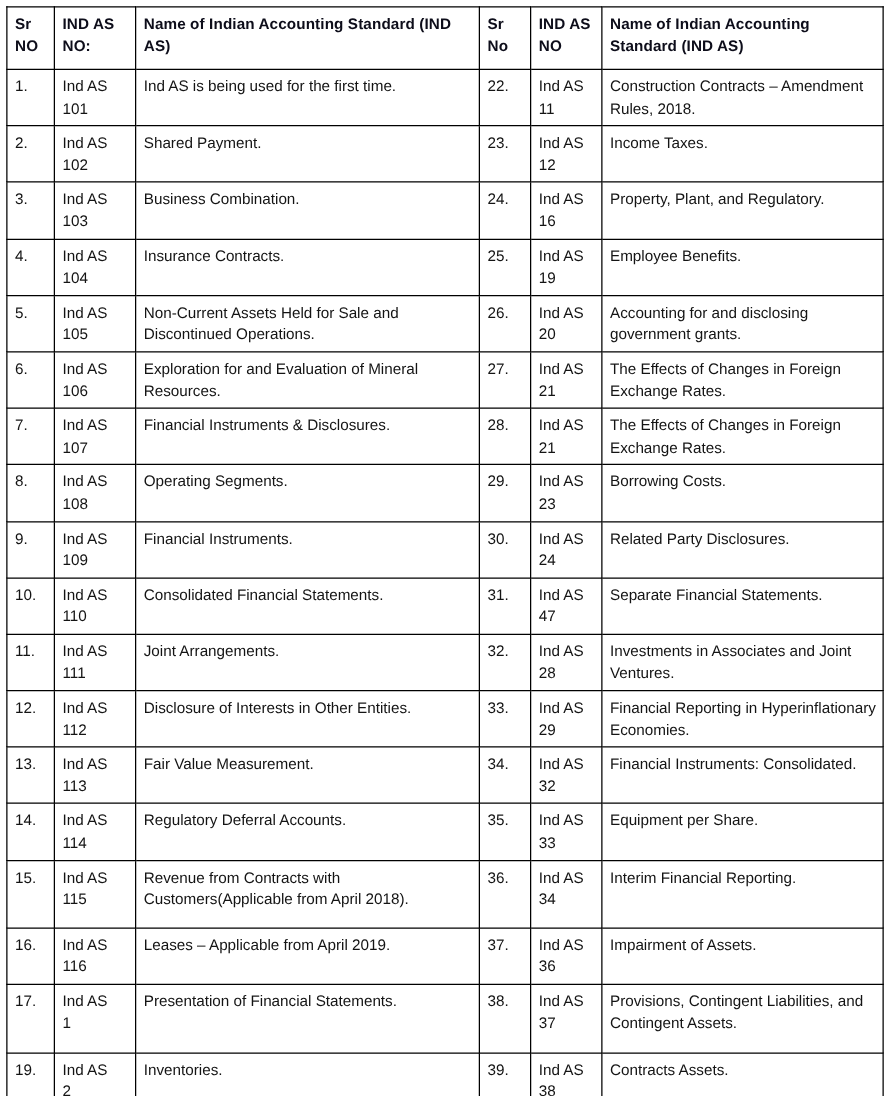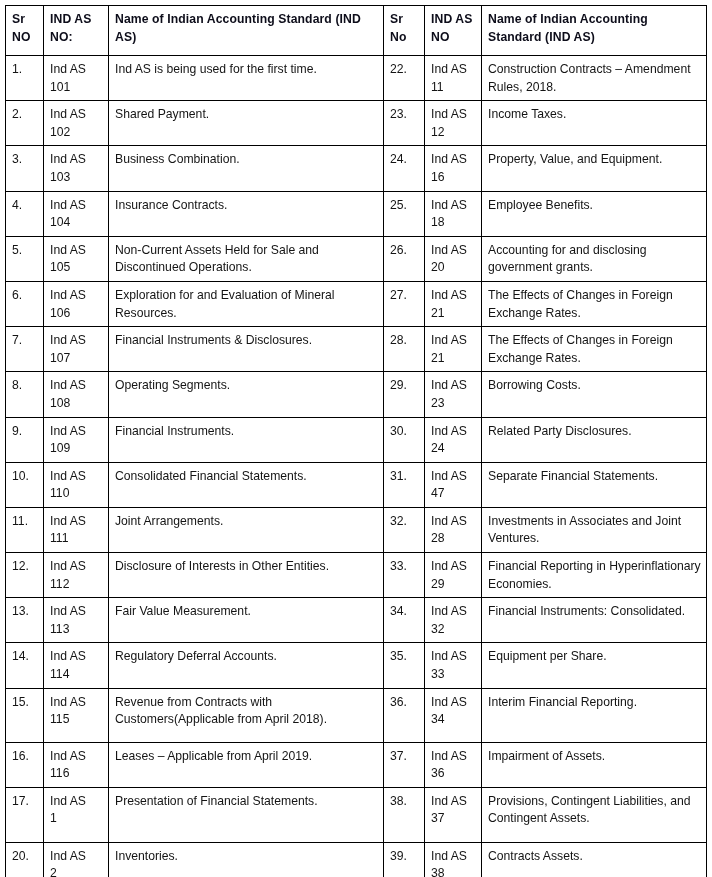--- a/index.html
+++ b/index.html
@@ -98,28 +98,28 @@
           <td><span>23.</span></td>
           <td><span><span>Ind AS</span><br><span>12</span></span></td>
           <td><span>Income Taxes.</span></td>
         </tr>
         <tr class="r-norm">
           <td><span>3.</span></td>
           <td><span><span>Ind AS</span><br><span>103</span></span></td>
           <td><span>Business Combination.</span></td>
           <td><span>24.</span></td>
           <td><span><span>Ind AS</span><br><span>16</span></span></td>
-          <td><span>Property, Value, and Equipment.</span></td>
+          <td><span>Property, Plant, and Regulatory.</span></td>
         </tr>
         <tr class="r-norm">
           <td><span>4.</span></td>
           <td><span><span>Ind AS</span><br><span>104</span></span></td>
           <td><span>Insurance Contracts.</span></td>
           <td><span>25.</span></td>
-          <td><span><span>Ind AS</span><br><span>18</span></span></td>
+          <td><span><span>Ind AS</span><br><span>19</span></span></td>
           <td><span>Employee Benefits.</span></td>
         </tr>
         <tr class="r-norm">
           <td><span>5.</span></td>
           <td><span><span>Ind AS</span><br><span>105</span></span></td>
           <td><span>Non-Current Assets Held for Sale and Discontinued Operations.</span></td>
           <td><span>26.</span></td>
           <td><span><span>Ind AS</span><br><span>20</span></span></td>
           <td><span>Accounting for and disclosing government grants.</span></td>
         </tr>
@@ -213,21 +213,21 @@
         </tr>
         <tr class="r-tall2">
           <td><span>17.</span></td>
           <td><span><span>Ind AS</span><br><span>1</span></span></td>
           <td><span>Presentation of Financial Statements.</span></td>
           <td><span>38.</span></td>
           <td><span><span>Ind AS</span><br><span>37</span></span></td>
           <td><span>Provisions, Contingent Liabilities, and Contingent Assets.</span></td>
         </tr>
         <tr class="r-norm">
-          <td><span>20.</span></td>
+          <td><span>19.</span></td>
           <td><span><span>Ind AS</span><br><span>2</span></span></td>
           <td><span>Inventories.</span></td>
           <td><span>39.</span></td>
           <td><span><span>Ind AS</span><br><span>38</span></span></td>
           <td><span>Contracts Assets.</span></td>
         </tr>
       </tbody>
   </table>
 </div>
 

